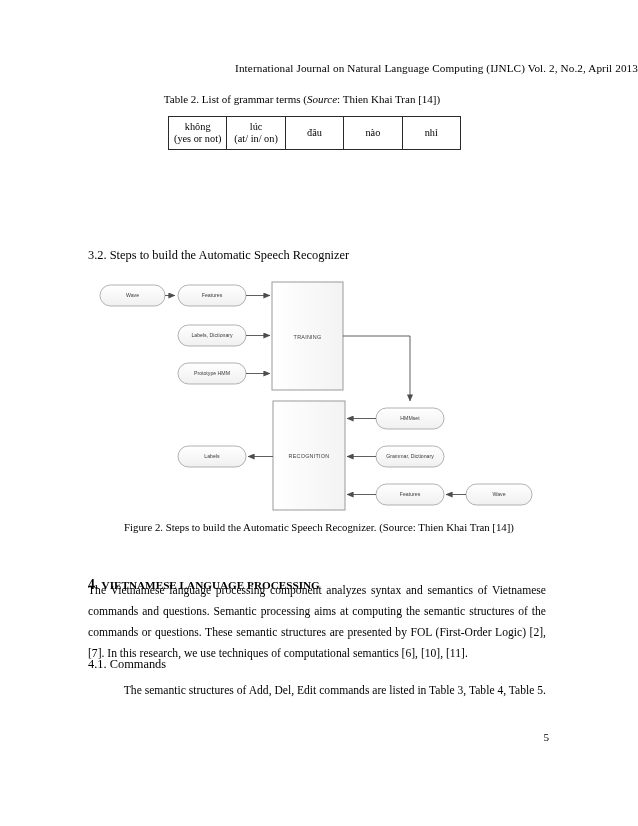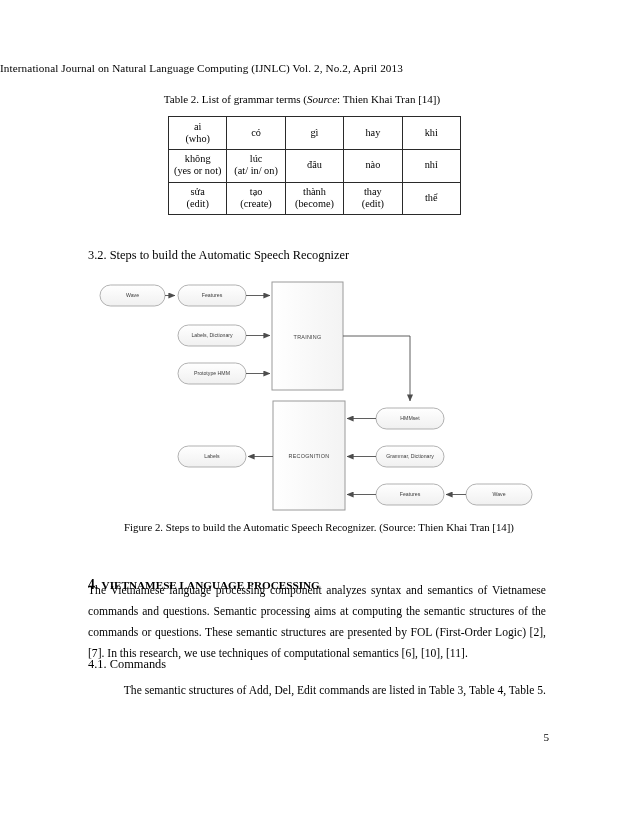--- a/index.html
+++ b/index.html
@@ -19,21 +19,21 @@
     position: absolute;
     inset: 0;
   }
 
   
   .journal-header {
     position: absolute;
     top: 62px;
     left: 0;
     width: 638px;
-    text-align: left;
+    text-align: right;
     font-size: 11.2px;
     letter-spacing: 0.1px;
   }
 
   
   .table-caption {
     position: absolute;
     top: 93px;
     left: 0;
     width: 604px;
@@ -160,81 +160,37 @@
 
   <div class="table-caption">
     <span>Table 2. List of grammar terms (</span><span class="src-italic">Source</span><span>: Thien Khai Tran [14])</span>
   </div>
 
   <div class="grammar-table-wrap">
     <table class="grammar-table">
       <tbody>
         <tr>
           <td>
-            <span class="term">ai</span>
-            <span class="gloss">(who)</span>
-          </td>
-          <td>
-            <span class="term">có</span>
-            <span class="gloss"></span>
-          </td>
-          <td>
-            <span class="term">gì</span>
-            <span class="gloss"></span>
-          </td>
-          <td>
-            <span class="term">hay</span>
-            <span class="gloss"></span>
-          </td>
-          <td>
-            <span class="term">khi</span>
-            <span class="gloss"></span>
-          </td>
-        </tr>
-        <tr>
-          <td>
             <span class="term">không</span>
             <span class="gloss">(yes or not)</span>
           </td>
           <td>
             <span class="term">lúc</span>
             <span class="gloss">(at/ in/ on)</span>
           </td>
           <td>
             <span class="term">đâu</span>
             <span class="gloss"></span>
           </td>
           <td>
             <span class="term">nào</span>
             <span class="gloss"></span>
           </td>
           <td>
             <span class="term">nhỉ</span>
-            <span class="gloss"></span>
-          </td>
-        </tr>
-        <tr>
-          <td>
-            <span class="term">sửa</span>
-            <span class="gloss">(edit)</span>
-          </td>
-          <td>
-            <span class="term">tạo</span>
-            <span class="gloss">(create)</span>
-          </td>
-          <td>
-            <span class="term">thành</span>
-            <span class="gloss">(become)</span>
-          </td>
-          <td>
-            <span class="term">thay</span>
-            <span class="gloss">(edit)</span>
-          </td>
-          <td>
-            <span class="term">thể</span>
             <span class="gloss"></span>
           </td>
         </tr>
       </tbody>
     </table>
   </div>
 
   <div class="h-32">3.2. Steps to build the Automatic Speech Recognizer</div>
 
   <div class="figure-area">

